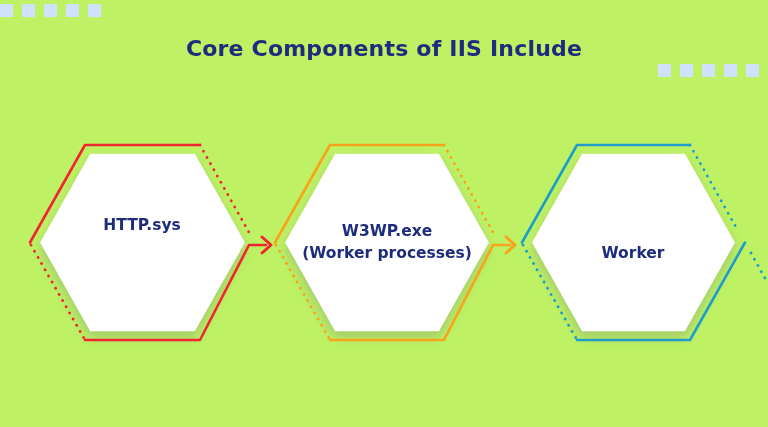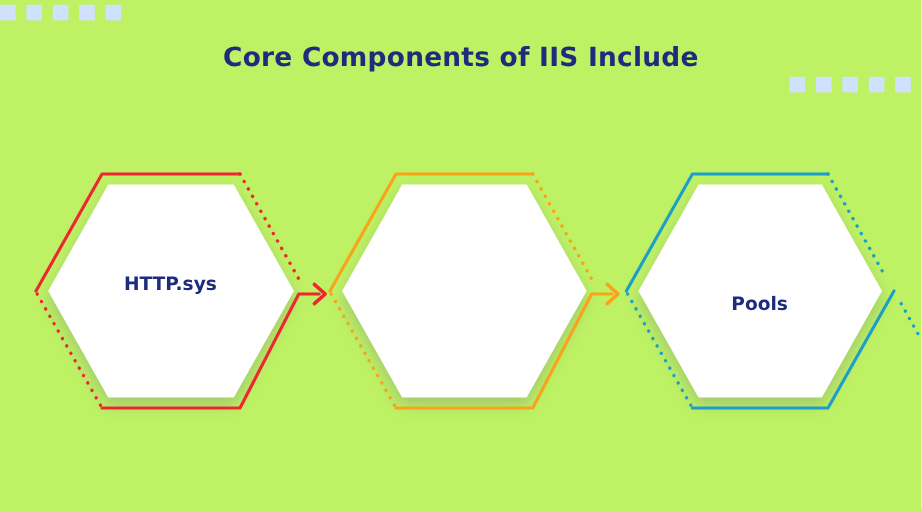--- a/index.html
+++ b/index.html
@@ -43,21 +43,21 @@
   
   .hex-label {
     position: absolute;
     width: 210px;
     text-align: center;
     font-size: 15.5px;
     font-weight: bold;
     line-height: 22px;
     color: #1f2c7d;
   }
-  .hex-label.one   { left: 37px;  top: 226px; }
+  .hex-label.one   { left: 37px;  top: 214px; }
   .hex-label.two   { left: 282px; top: 220px; }
   .hex-label.three { left: 528px; top: 220px; }
 </style>
 </head>
 <body>
 
 <div class="canvas">
 
   <div class="sq-strip top-left">
     <div class="sq"></div>
@@ -98,18 +98,22 @@
     <path class="edge-solid" d="M522,242.5 L577,145 L690,145" stroke="#1e9dc9"></path>
     <path class="edge-solid" d="M577,340 L690,340 L745,242.5" stroke="#1e9dc9"></path>
     <path class="edge-dotted" d="M690,145 L737,229" stroke="#1e9dc9"></path>
     <path class="edge-dotted" d="M523,245 L577,340" stroke="#1e9dc9"></path>
     <path class="edge-dotted" d="M751,253 L766,280" stroke="#1e9dc9"></path>
   </svg>
 
   <div class="hex-label one">
     <span>HTTP.sys</span>
   </div>
+  <div class="hex-label two">
+    <span>W3WP.exe</span><br>
+    <span>(Worker processes)</span>
+  </div>
   <div class="hex-label three">
     <br>
-    <span>Pools</span>
+    <span>Worker</span>
   </div>
 
 </div>
 
 </body></html>

